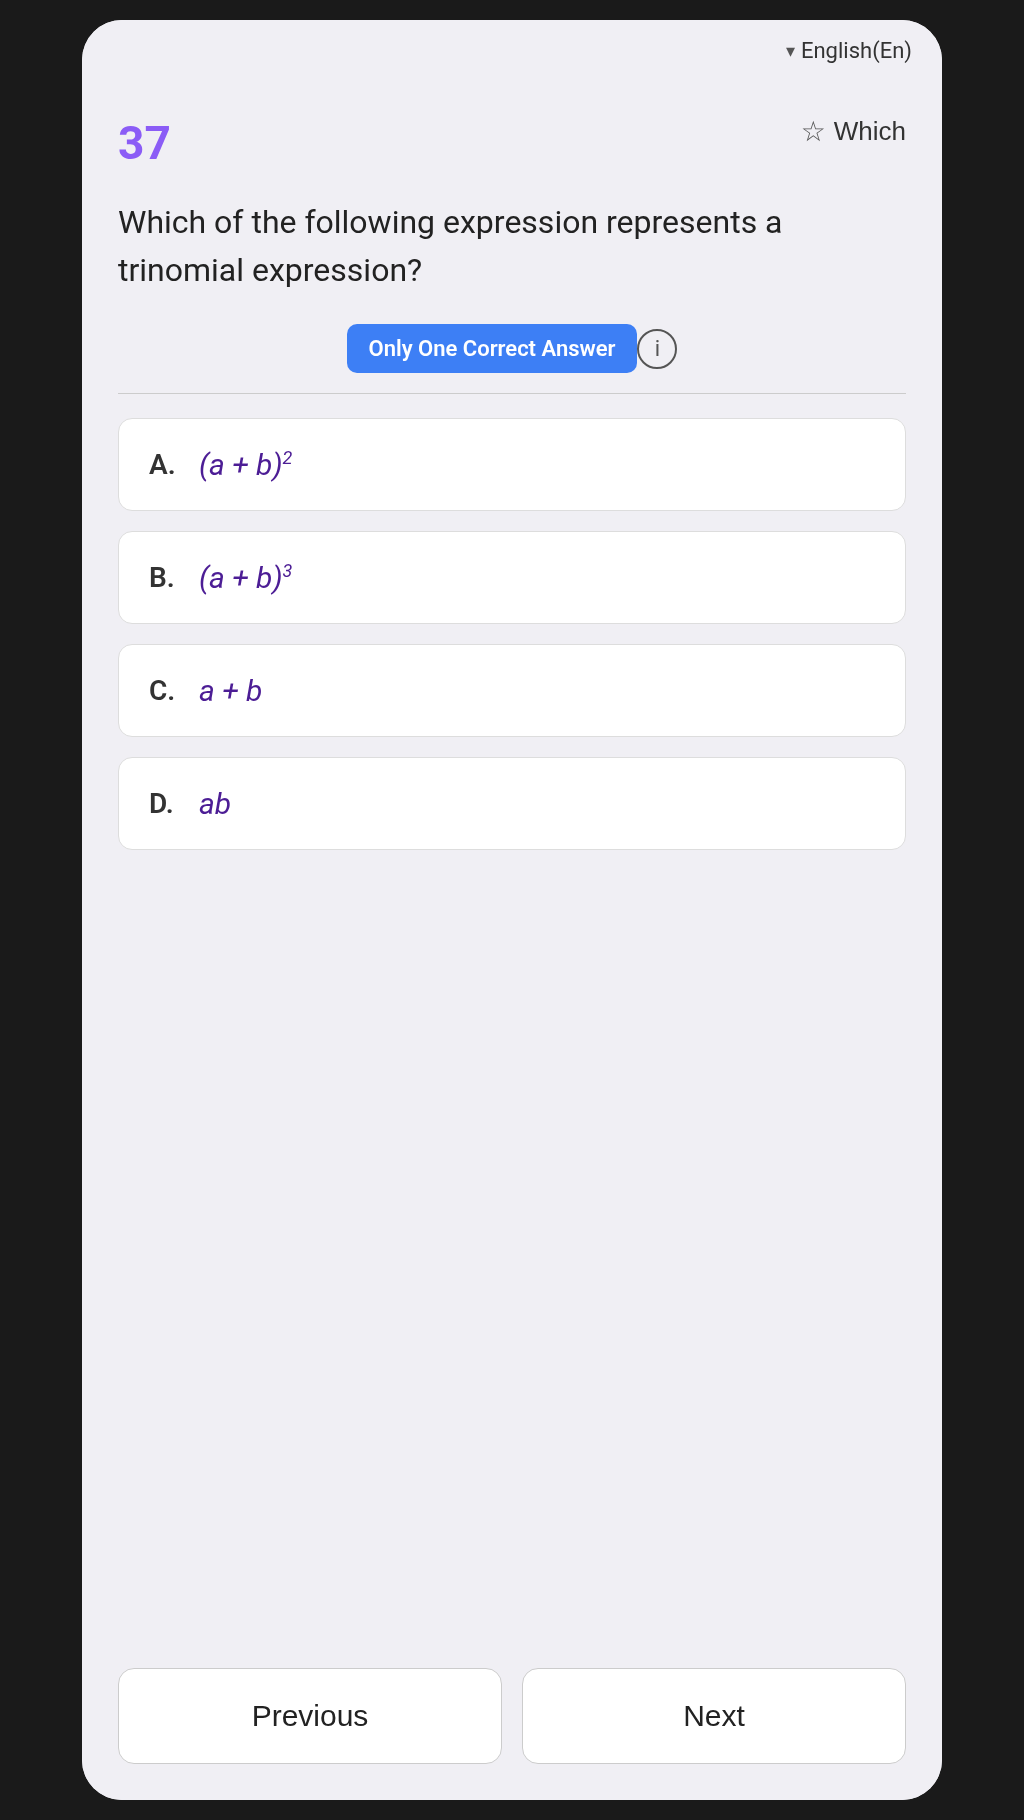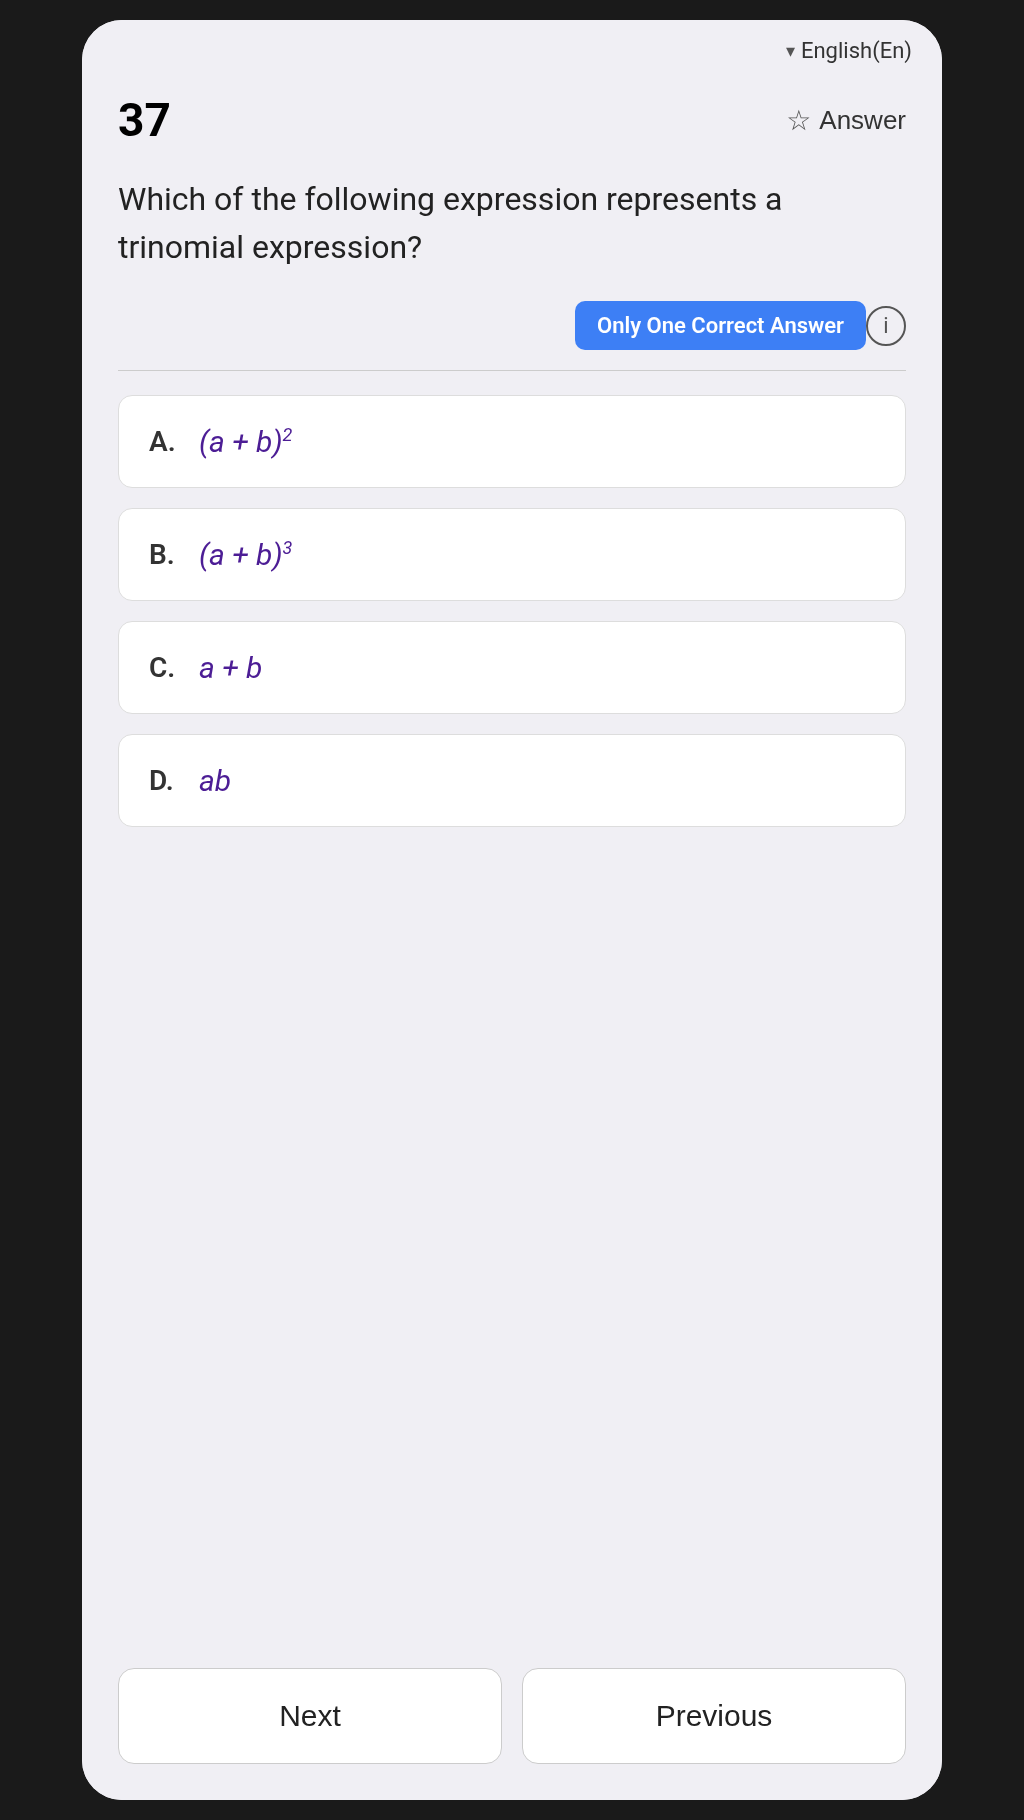--- a/index.html
+++ b/index.html
@@ -63,21 +63,22 @@
     .question-header {
       display: flex;
       justify-content: space-between;
       align-items: center;
       margin-bottom: 28px;
     }
 
     .question-number {
       font-size: 46px;
       font-weight: 700;
-      color: #000000;
+      color: #8b5cf6;
+      margin-top: 23px;
     }
 
     .review-btn {
       display: flex;
       align-items: center;
       gap: 8px;
       font-size: 26px;
       color: #333;
       cursor: pointer;
       background: none;
@@ -92,21 +93,21 @@
     .question-text {
       font-size: 32px;
       color: #222;
       line-height: 1.5;
       margin-bottom: 30px;
     }
 
     .answer-type-row {
       display: flex;
       align-items: center;
-      justify-content: flex-end;
+      justify-content: center;
       margin-bottom: 20px;
     }
 
     .answer-type-badge {
       background: #3d7ff5;
       color: #fff;
       font-size: 22px;
       font-weight: 600;
       padding: 12px 22px;
       border-radius: 10px;
@@ -198,21 +199,21 @@
       <span>English(En)</span>
     </div>
   </div>
 
   <div class="content-area">
 
     <div class="question-header">
       <span class="question-number">37</span>
       <button class="review-btn">
         <span class="star-icon">☆</span>
-        <span>Answer</span>
+        <span>Which</span>
       </button>
     </div>
 
     <p class="question-text">Which of the following expression represents a trinomial expression?</p>
 
     <div class="answer-type-row">
       <span class="answer-type-badge">Only One Correct Answer</span>
       <div class="info-icon">
         <span>i</span>
       </div>
@@ -239,17 +240,17 @@
 
       <div class="option-card">
         <span class="option-label">D.</span>
         <span class="option-value">ab</span>
       </div>
     </div>
 
   </div>
 
   <div class="bottom-nav">
+    <button class="nav-btn">Previous</button>
     <button class="nav-btn">Next</button>
-    <button class="nav-btn">Previous</button>
   </div>
 
 </div>
 
 </body></html>

